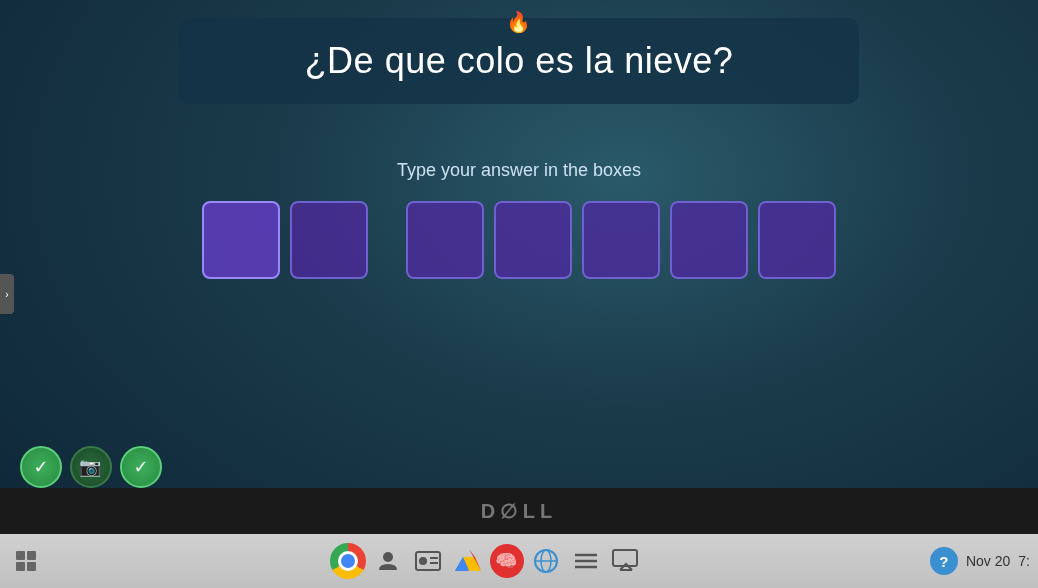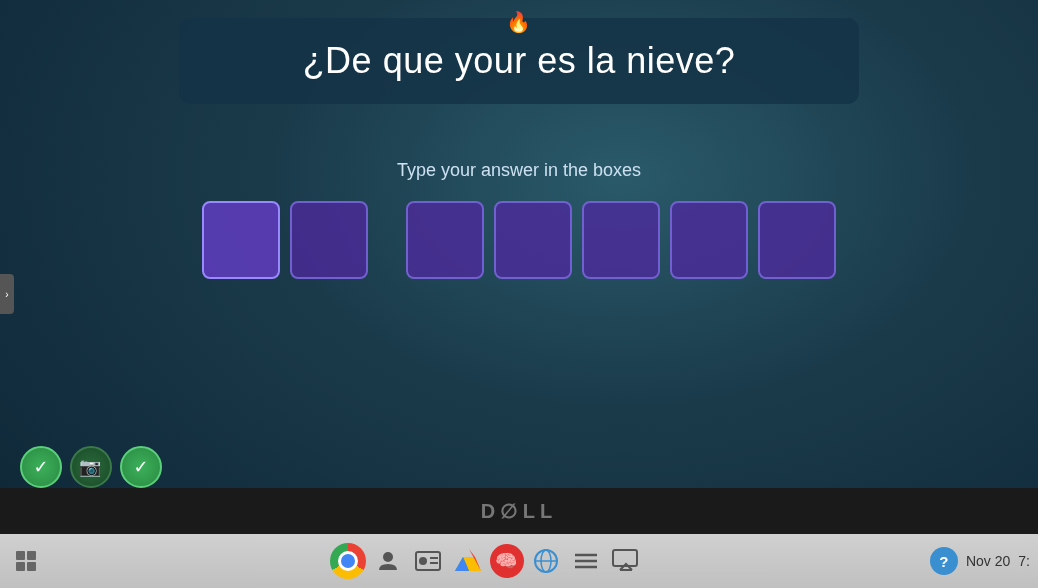--- a/index.html
+++ b/index.html
@@ -279,21 +279,21 @@
 
   </style>
 </head>
 <body>
 
 <div class="main-bg"></div>
 
 <div class="flame-icon">🔥</div>
 
 <div class="question-banner">
-  <span class="question-text">¿De que your es la nieve?</span>
+  <span class="question-text">¿De que colo es la nieve?</span>
 </div>
 
 <div class="answer-section">
   <div class="answer-instruction">Type your answer in the boxes</div>
   <div class="answer-boxes">
 
     <div class="answer-box active"></div>
     <div class="answer-box"></div>
 
     <div class="gap"></div>

